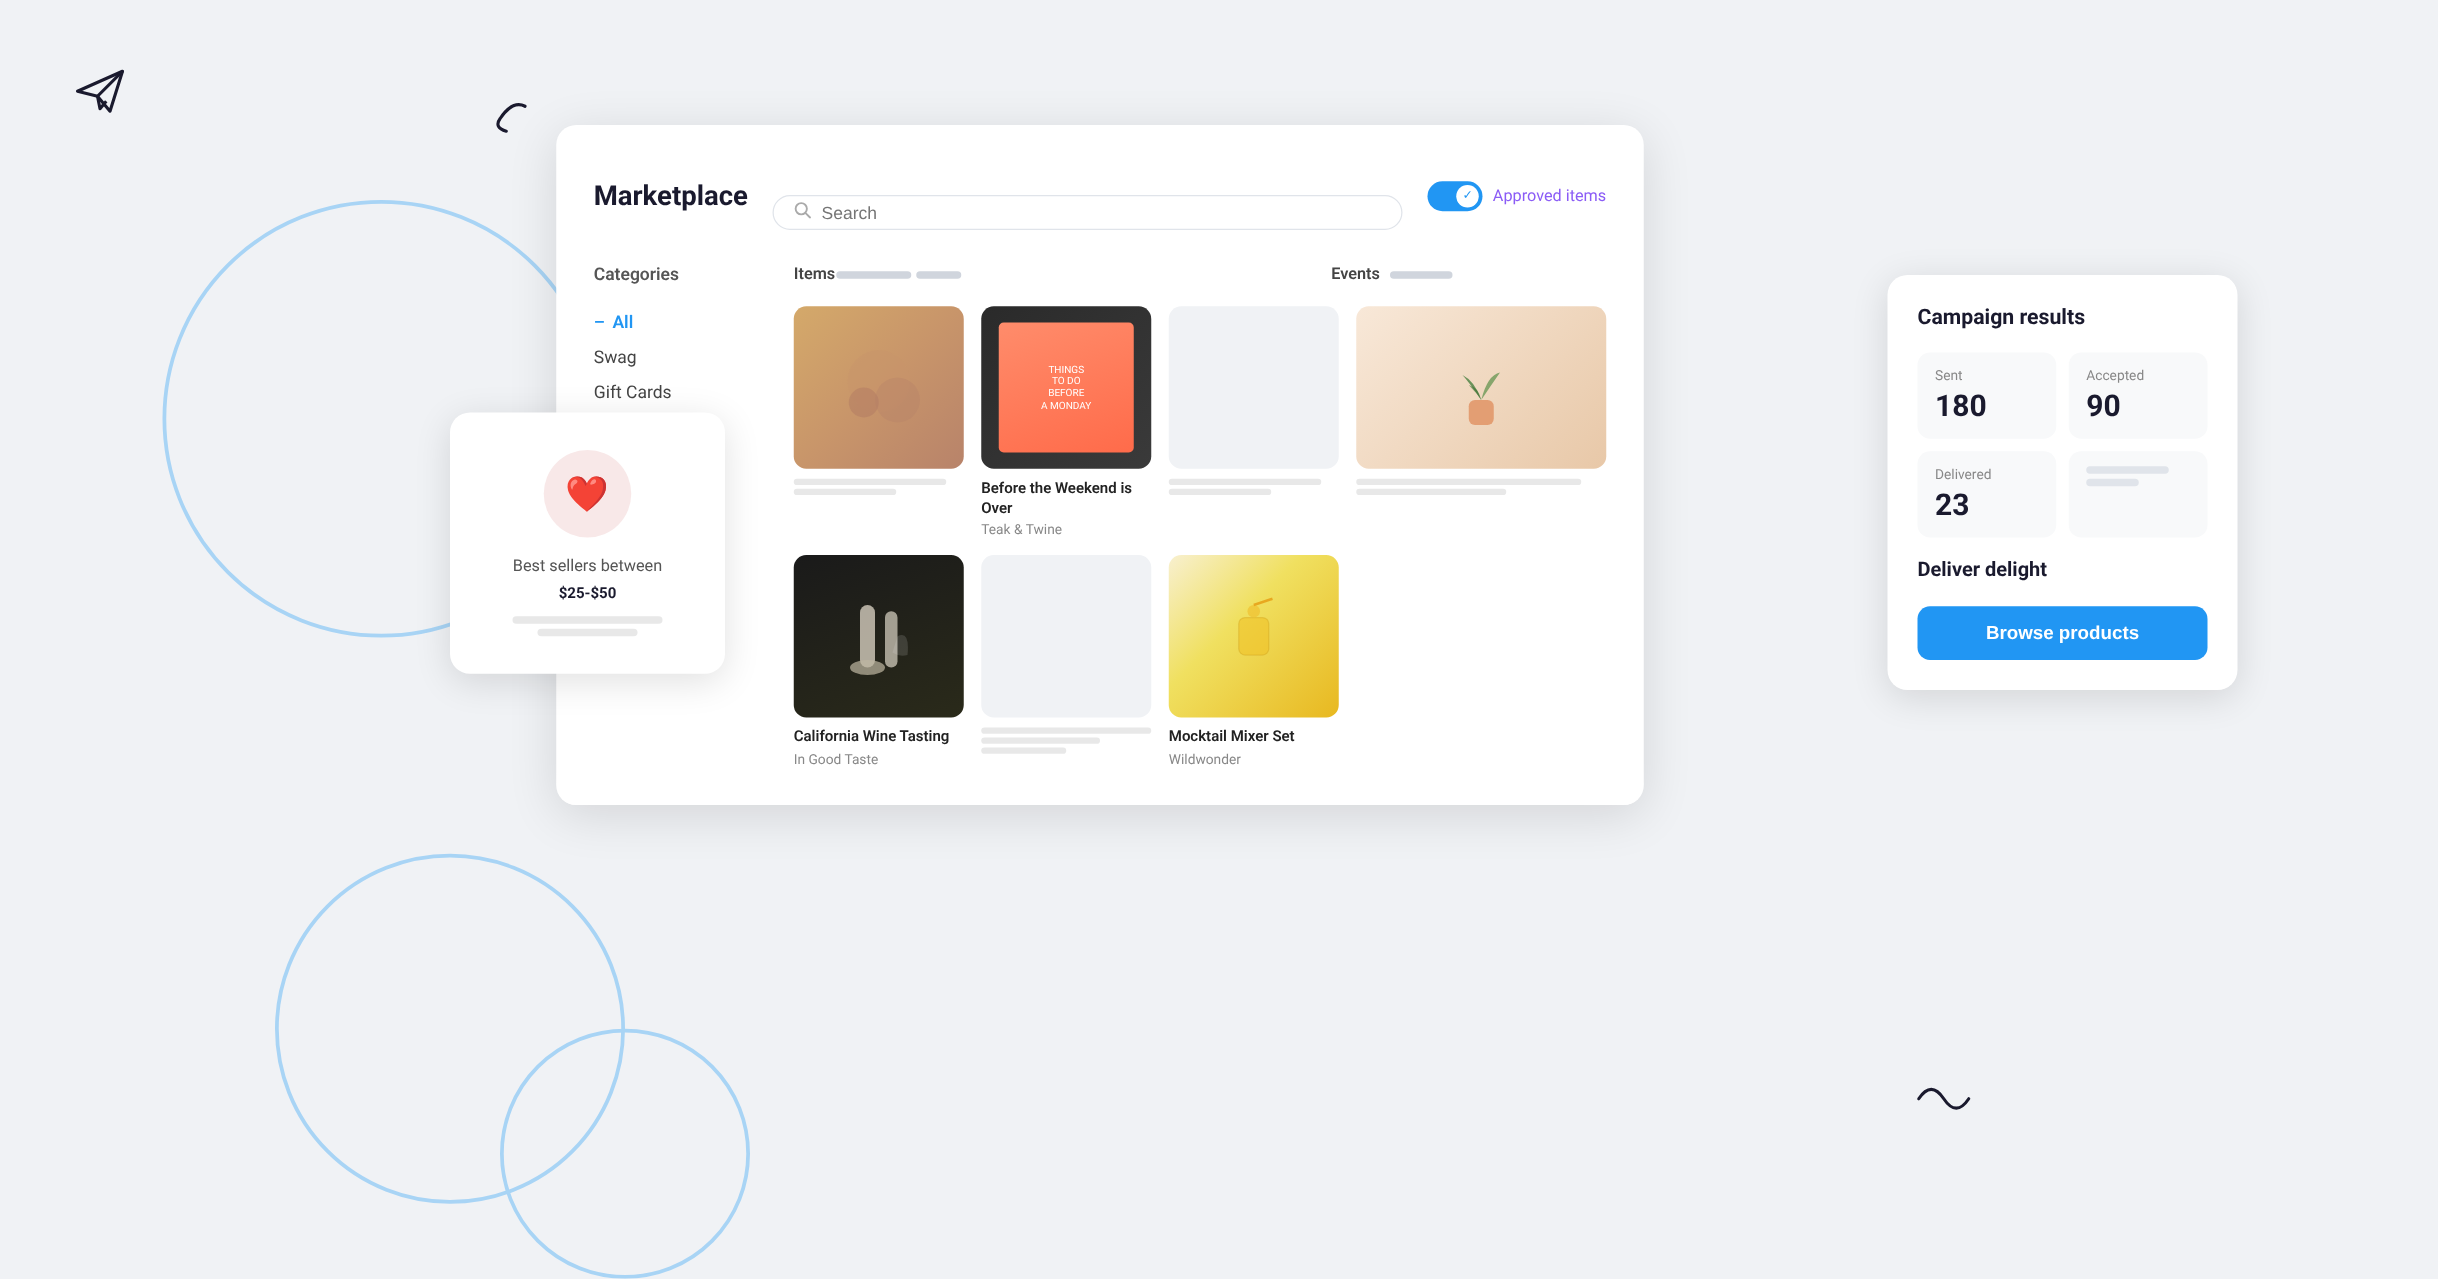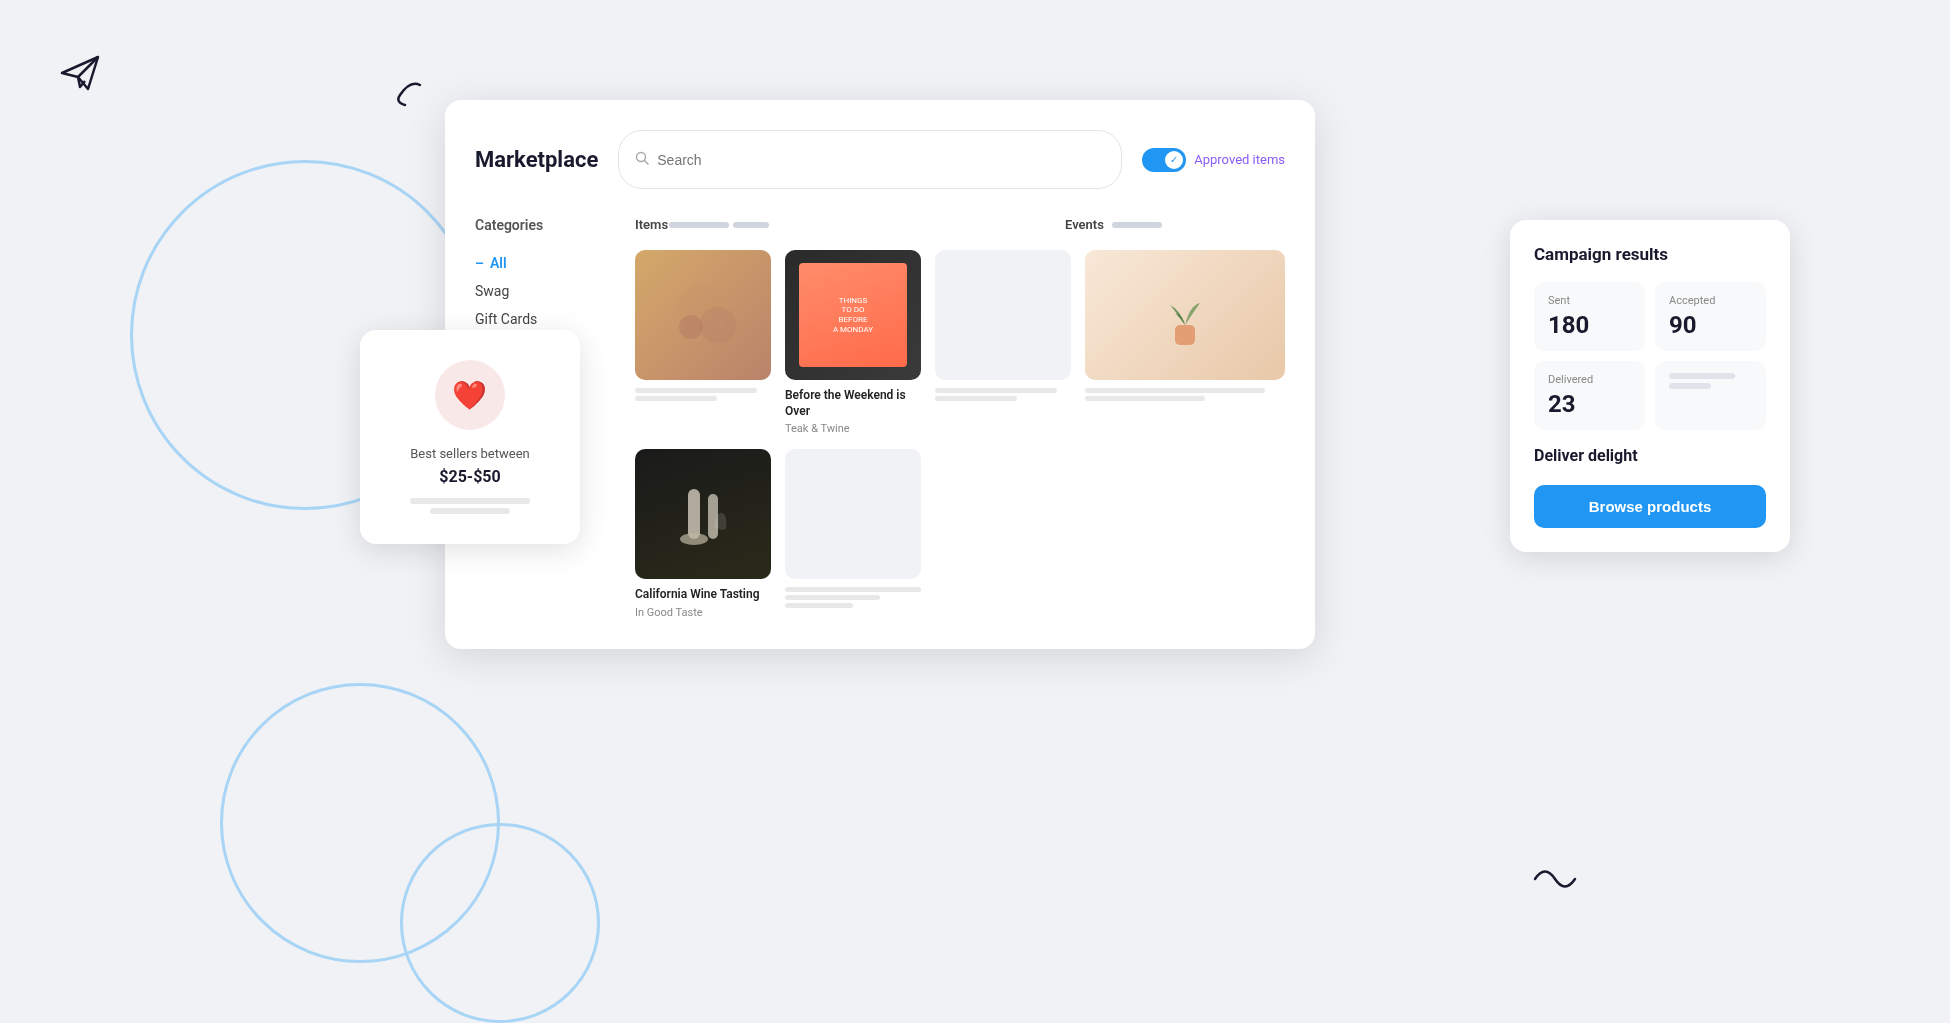--- a/index.html
+++ b/index.html
@@ -69,23 +69,24 @@
       color: #1a1a2e;
       white-space: nowrap;
     }
 
     .search-bar {
       flex: 1;
       display: flex;
       align-items: center;
       border: 1.5px solid #e0e4ea;
       border-radius: 24px;
-      padding: 20px 16px;
+      padding: 4px 16px;
       gap: 8px;
       background: #fff;
+      margin-top: 26px;
     }
 
     .search-icon {
       color: #aaa;
       font-size: 14px;
     }
 
     .search-input {
       border: none;
       outline: none;
@@ -248,21 +249,21 @@
       font-size: 28px;
     }
 
     .best-sellers-text {
       font-size: 13px;
       color: #555;
       margin-bottom: 6px;
     }
 
     .best-sellers-price {
-      font-size: 16px;
+      font-size: 12px;
       font-weight: 700;
       color: #1a1a2e;
     }
 
     .best-sellers-lines {
       display: flex;
       flex-direction: column;
       gap: 4px;
       margin-top: 12px;
       align-items: center;
@@ -562,20 +563,31 @@
 
             <div class="product-card">
               <div class="product-image img-placeholder"></div>
               <div class="product-lines">
                 <div class="product-line" style="width:100%;"></div>
                 <div class="product-line" style="width:70%;"></div>
                 <div class="product-line" style="width:50%;"></div>
               </div>
             </div>
 
+            <div class="product-card">
+              <div class="product-image" style="background:linear-gradient(135deg,#f8f0d0 0%,#f0e060 40%,#e8b820 100%);">
+                <svg width="80" height="80" viewBox="0 0 80 80">
+                  <rect x="28" y="25" width="24" height="30" rx="5" fill="rgba(240,190,30,0.5)" stroke="rgba(200,150,20,0.3)" stroke-width="1"></rect>
+                  <circle cx="40" cy="20" r="5" fill="#f0c030" opacity="0.7"></circle>
+                  <line x1="40" y1="15" x2="55" y2="10" stroke="#e8a820" stroke-width="2"></line>
+                </svg>
+              </div>
+              <div class="product-name">Mocktail Mixer Set</div>
+              <div class="product-brand">Wildwonder</div>
+            </div>
           </div>
         </div>
 
         <div style="width:200px; flex-shrink:0;">
 
 
           <div class="product-card">
             <div class="product-image" style="background:linear-gradient(135deg,#f8e8d8 0%,#e8c8a8 100%);">
               <svg width="80" height="80" viewBox="0 0 80 80">
                 <rect x="30" y="50" width="20" height="20" rx="5" fill="#e09060" opacity="0.8"></rect>

